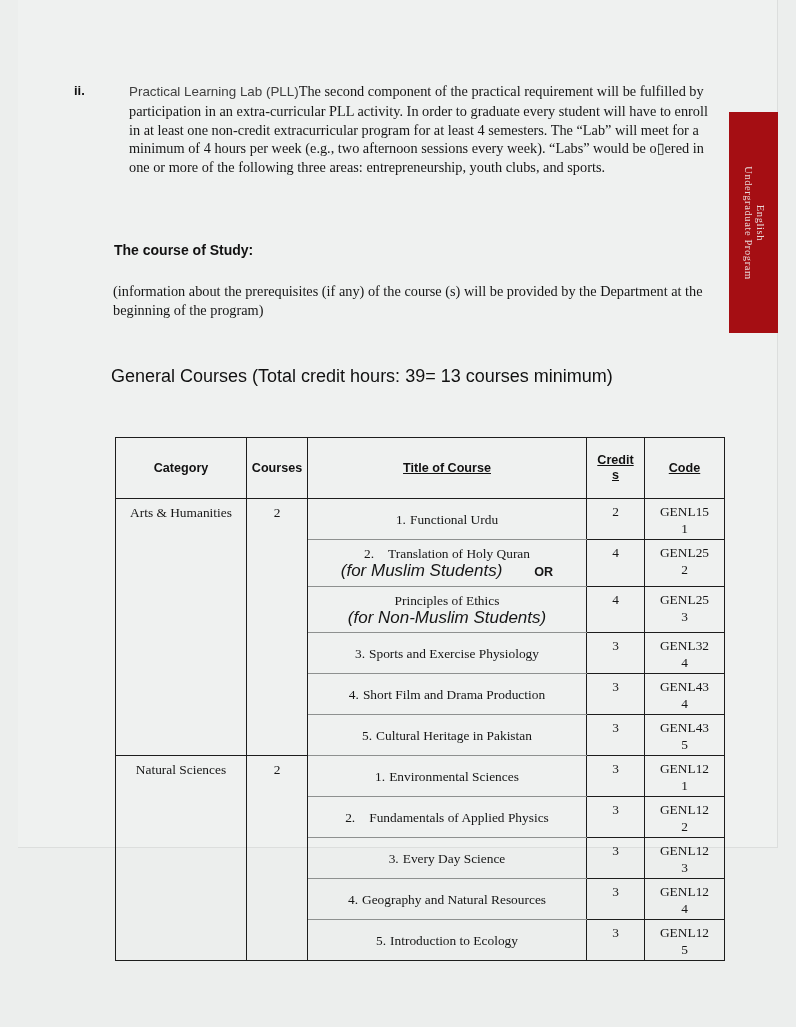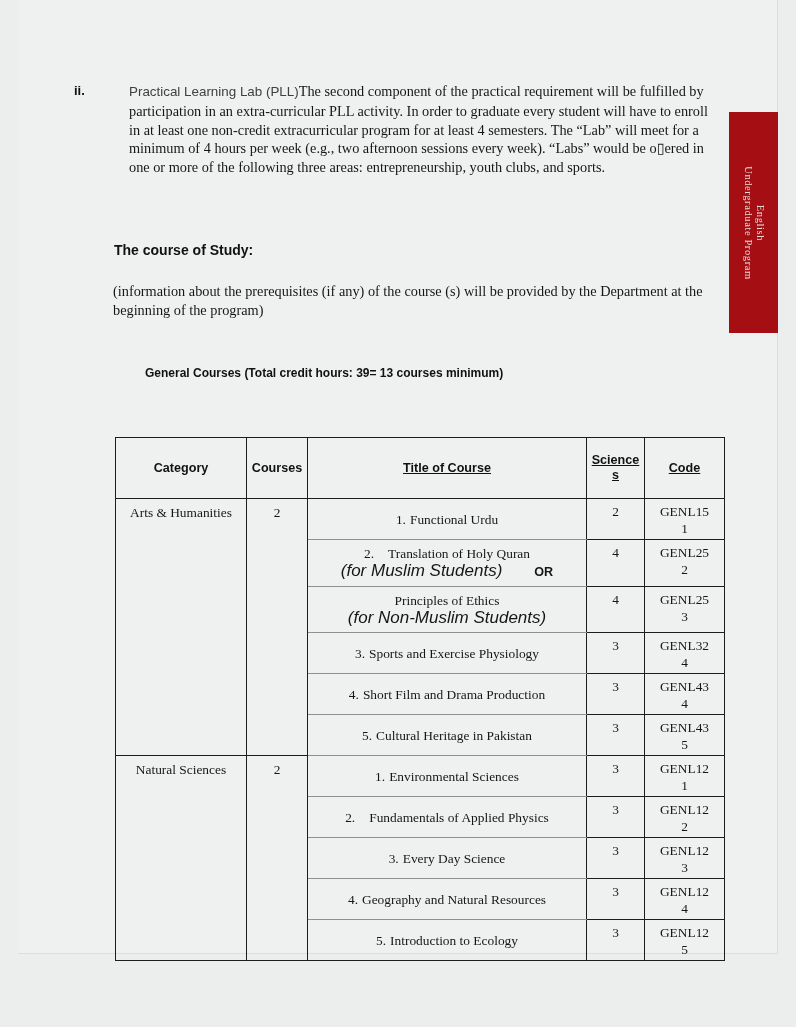--- a/index.html
+++ b/index.html
@@ -14,21 +14,21 @@
     font-family: "Liberation Serif", serif;
     overflow: hidden;
   }
 
   
   #page-sheet {
     position: absolute;
     left: 18px;
     top: 0px;
     width: 760px;
-    height: 954px;
+    height: 848px;
     background: #eff1f0;
     border-right: 1px solid #dcdedd;
     border-bottom: 1px solid #dcdedd;
     box-sizing: border-box;
   }
 
   
   #side-tab {
     position: absolute;
     left: 729px;
@@ -117,24 +117,23 @@
     font-size: 14.3px;
     line-height: 19px;
     color: #161616;
   }
 
   .table-heading {
     position: absolute;
     left: 93px;
     top: 366px;
     font-family: "Liberation Sans", sans-serif;
-    font-weight: bold;
-    font-size: 12px;
+    font-weight: normal;
+    font-size: 18px;
     color: #111;
-    margin-left: 34px;
   }
 
   
   #courses-table {
     position: absolute;
     left: 97px;
     top: 424px;
     width: 609px;
     border-collapse: collapse;
     table-layout: fixed;
@@ -248,21 +247,21 @@
           <col class="c-title">
           <col class="c-cred">
           <col class="c-code">
       </colgroup>
       <thead>
         <tr>
           <th><span>Category</span></th>
           <th><span>Courses</span></th>
           <th><span class="u">Title of Course</span></th>
           <th class="hdr-credits">
-              <span class="u">Science</span>
+              <span class="u">Credit</span>
               <span class="u">s</span>
             </th>
           <th><span class="u">Code</span></th>
         </tr>
       </thead>
       <tbody id="table-body">
           <tr class="first-body">
             <td class="cell-cat" rowspan="6">Arts &amp; Humanities</td>
             <td class="cell-num" rowspan="6">2</td>
             <td class="cell-title">

